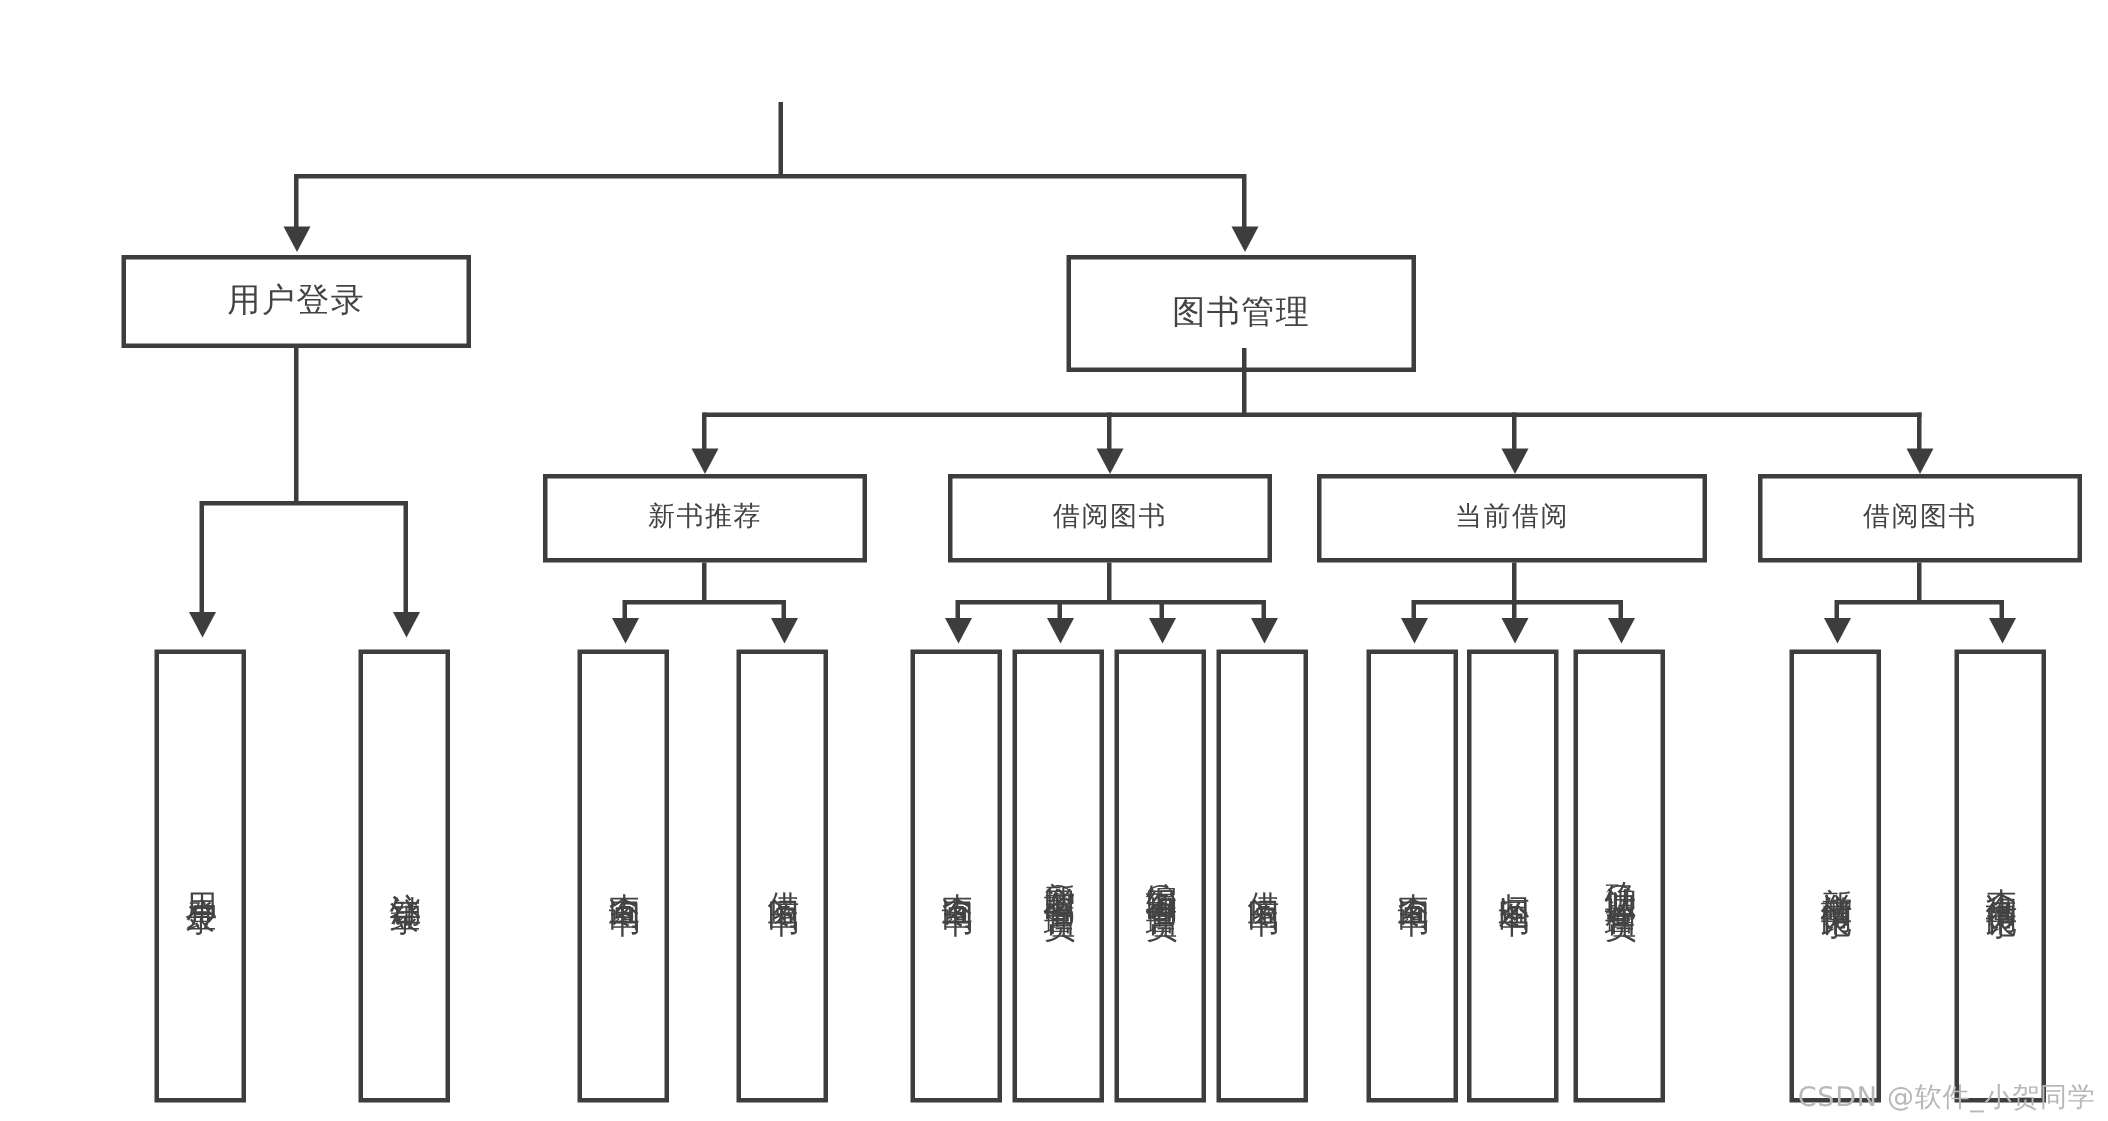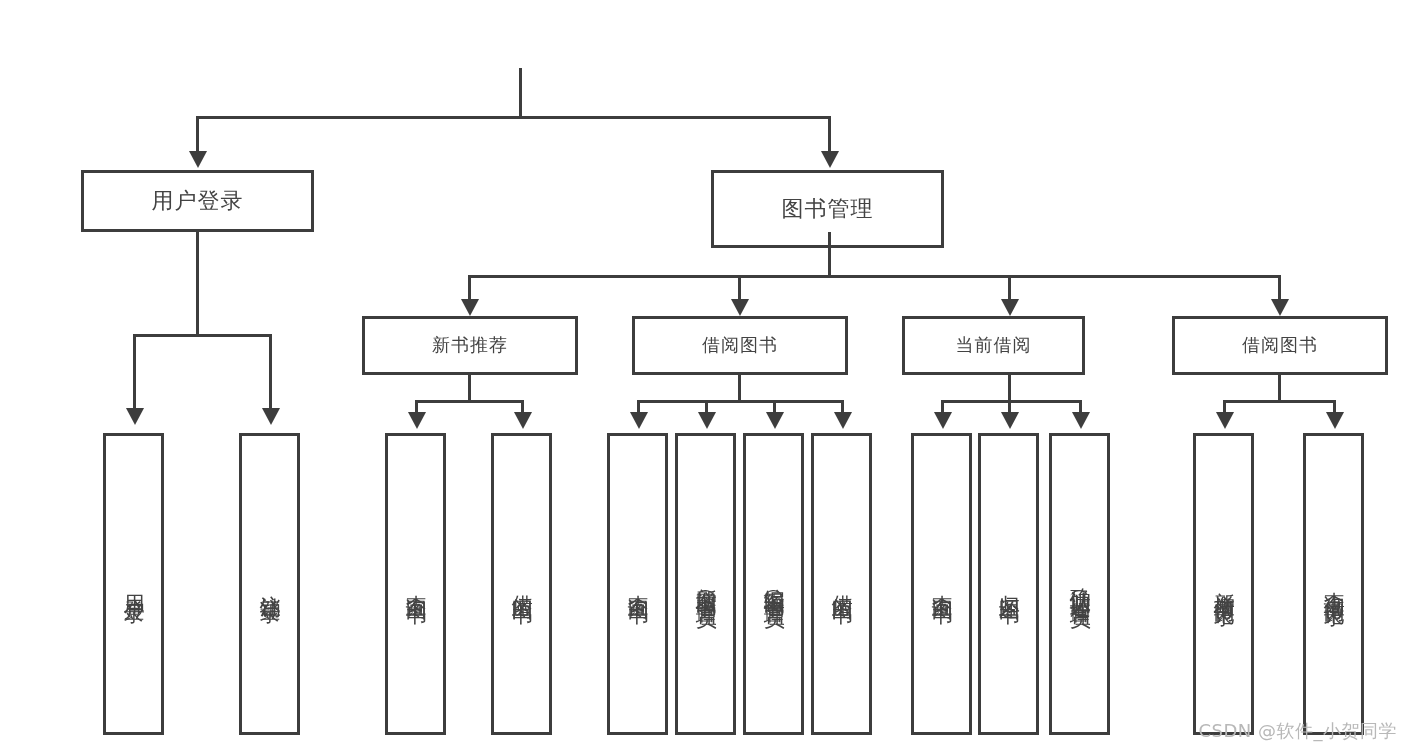--- a/index.html
+++ b/index.html
@@ -119,21 +119,21 @@
   <div class="arrow" style="left:1001px;top:299px;"></div>
   <div class="vline" style="left:1278px;top:275px;height:26px;"></div>
   <div class="arrow" style="left:1271px;top:299px;"></div>
 
   <div class="node lvl3" style="left:362px;top:316px;width:216px;height:59px;">
     <span class="lbl">新书推荐</span>
   </div>
   <div class="node lvl3" style="left:632px;top:316px;width:216px;height:59px;">
     <span class="lbl">借阅图书</span>
   </div>
-  <div class="node lvl3" style="left:902px;top:316px;width:183px;height:59px;text-align:center;">
+  <div class="node lvl3" style="left:878px;top:316px;width:260px;height:59px;text-align:center;">
     <span class="lbl">当前借阅</span>
   </div>
   <div class="node lvl3" style="left:1172px;top:316px;width:216px;height:59px;">
     <span class="lbl">借阅图书</span>
   </div>
 
   <div class="vline" style="left:468px;top:375px;height:27px;"></div>
   <div class="hline" style="left:416px;top:400px;width:107px;"></div>
   <div class="vline" style="left:415px;top:400px;height:14px;"></div>
   <div class="arrow" style="left:408px;top:412px;"></div>

